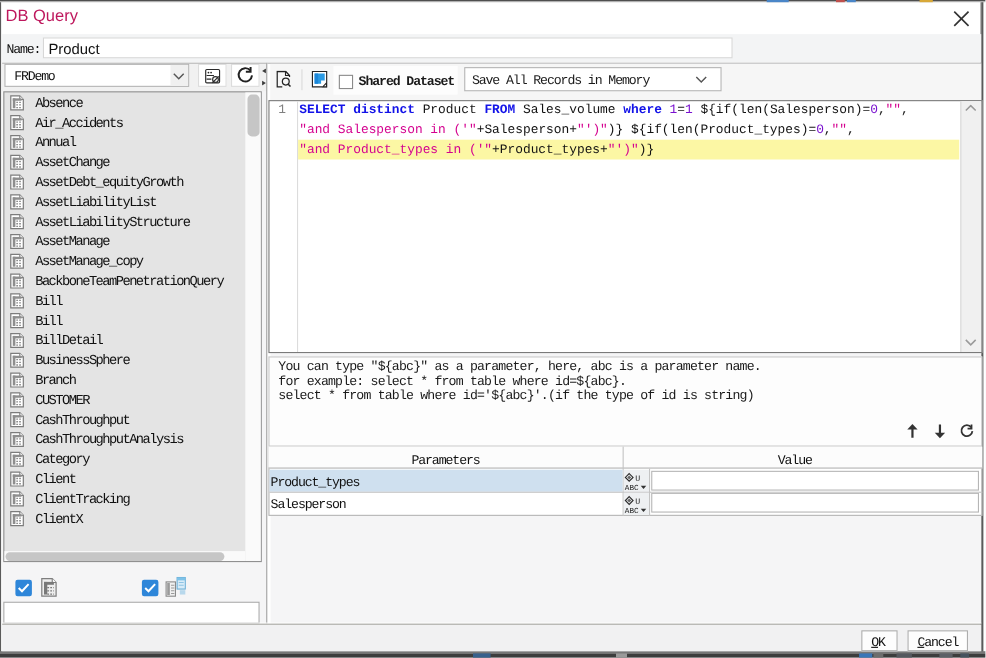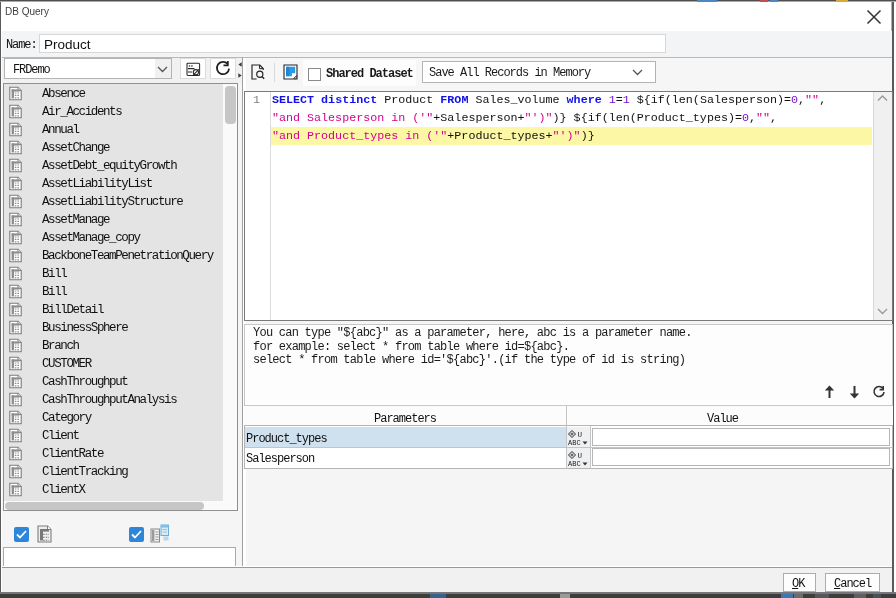--- a/index.html
+++ b/index.html
@@ -3,21 +3,21 @@
 *{margin:0;padding:0;box-sizing:border-box}
 html,body{width:896px;height:598px}
 body{position:relative;font-family:"Liberation Mono",monospace;background:#fff;overflow:hidden;font-size:12px;color:#111}
 .abs{position:absolute}
 .sans{font-family:"Liberation Sans",sans-serif}
 .kw{color:#1212e8;font-weight:bold}
 .num{color:#7a11cf}
 .str{color:#d4008f}
 .row{height:18px;display:flex;align-items:center}
 .row svg{margin-left:6px}
-.row span{margin-left:20px;white-space:nowrap;letter-spacing:-1.4px;font-size:12.5px;position:relative;top:1px}
+.row span{margin-left:10px;white-space:nowrap;letter-spacing:-1.4px;font-size:12.5px;position:relative;top:1px}
 </style></head><body>
 
 <div class="abs" style="left:0;top:0;width:896px;height:1px;background:#4f4f4f"></div>
 <div class="abs" style="left:0;top:1px;width:896px;height:1px;background:#a9a9a9"></div>
 
 <div class="abs" style="left:697;top:0"></div>
 <div class="abs" style="left:697px;top:0;width:20px;height:2px;background:#4a86c8"></div>
 <div class="abs" style="left:760px;top:0;width:8px;height:2px;background:#c0504d"></div>
 <div class="abs" style="left:770px;top:0;width:8px;height:2px;background:#4a86c8"></div>
 <div class="abs" style="left:836px;top:0;width:12px;height:2px;background:#d8a838"></div>
@@ -29,21 +29,21 @@
 
 <div class="abs" style="left:0;top:594px;width:896px;height:4px;background:#3d3d3d"></div>
 <div class="abs" style="left:430px;top:594px;width:16px;height:4px;background:#38608c"></div>
 <div class="abs" style="left:560px;top:594px;width:10px;height:4px;background:#9a9a9a"></div>
 <div class="abs" style="left:781px;top:594px;width:12px;height:4px;background:#3a76b8"></div>
 <div class="abs" style="left:794px;top:594px;width:9px;height:4px;background:#6d6d6d"></div>
 <div class="abs" style="left:815px;top:594px;width:14px;height:4px;background:#55585e"></div>
 <div class="abs" style="left:854px;top:594px;width:12px;height:4px;background:#5d6066"></div>
 <div class="abs" style="left:873px;top:594px;width:8px;height:4px;background:#46525e"></div>
 
-<div class="abs sans" style="left:5px;top:6px;font-size:10px;color:#404040">DB Query</div>
+<div class="abs sans" style="left:5px;top:6px;font-size:15px;color:#be185d">DB Query</div>
 <svg class="abs" style="left:866px;top:9px" width="16" height="16" viewBox="0 0 16 16">
     <path d="M1.5 1.5 L14.5 14.5 M14.5 1.5 L1.5 14.5" stroke="#333" stroke-width="1.5"></path>
   </svg>
 
 <div class="abs" style="left:2px;top:31px;width:890px;height:26px;background:#f3f4f5"></div>
 <div class="abs" style="left:6px;top:38px;letter-spacing:-1.1px">Name:</div>
 <div class="abs" style="left:39px;top:34px;width:627px;height:19px;background:#fff;border:1px solid #d7d7d7"></div>
 <div class="abs sans" style="left:44px;top:37px;font-size:13.5px">Product</div>
 
 <div class="abs" style="left:2px;top:57px;width:240px;height:510px;background:#f5f5f6"></div>
@@ -288,30 +288,20 @@
       <span>Client</span>
     </div>
     <div class="row">
       <svg width="13" height="15" viewBox="0 0 13 15">
         <path d="M.8 1.2 H9 L12.2 4.4 V13.8 H.8 Z" fill="#fff" stroke="#7c7c7c" stroke-width="1.1"></path>
         <path d="M9 1.2 L9 4.4 L12.2 4.4" fill="#fff" stroke="#7c7c7c" stroke-width="1"></path>
         <rect x="2.6" y="3.4" width="2.4" height="9" fill="#8e8e8e"></rect>
         <rect x="2.6" y="3.4" width="8" height="2.2" fill="#8e8e8e"></rect>
         <path d="M5.8 7 h1.6 M8.4 7 h1.6 M5.8 9.4 h1.6 M8.4 9.4 h1.6 M5.8 11.8 h1.6 M8.4 11.8 h1.6" stroke="#8e8e8e" stroke-width="1.2"></path>
       </svg>
-      <span>ClientRate</span>
-    </div>
-    <div class="row">
-      <svg width="13" height="15" viewBox="0 0 13 15">
-        <path d="M.8 1.2 H9 L12.2 4.4 V13.8 H.8 Z" fill="#fff" stroke="#7c7c7c" stroke-width="1.1"></path>
-        <path d="M9 1.2 L9 4.4 L12.2 4.4" fill="#fff" stroke="#7c7c7c" stroke-width="1"></path>
-        <rect x="2.6" y="3.4" width="2.4" height="9" fill="#8e8e8e"></rect>
-        <rect x="2.6" y="3.4" width="8" height="2.2" fill="#8e8e8e"></rect>
-        <path d="M5.8 7 h1.6 M8.4 7 h1.6 M5.8 9.4 h1.6 M8.4 9.4 h1.6 M5.8 11.8 h1.6 M8.4 11.8 h1.6" stroke="#8e8e8e" stroke-width="1.2"></path>
-      </svg>
       <span>ClientTracking</span>
     </div>
     <div class="row">
       <svg width="13" height="15" viewBox="0 0 13 15">
         <path d="M.8 1.2 H9 L12.2 4.4 V13.8 H.8 Z" fill="#fff" stroke="#7c7c7c" stroke-width="1.1"></path>
         <path d="M9 1.2 L9 4.4 L12.2 4.4" fill="#fff" stroke="#7c7c7c" stroke-width="1"></path>
         <rect x="2.6" y="3.4" width="2.4" height="9" fill="#8e8e8e"></rect>
         <rect x="2.6" y="3.4" width="8" height="2.2" fill="#8e8e8e"></rect>
         <path d="M5.8 7 h1.6 M8.4 7 h1.6 M5.8 9.4 h1.6 M8.4 9.4 h1.6 M5.8 11.8 h1.6 M8.4 11.8 h1.6" stroke="#8e8e8e" stroke-width="1.2"></path>
       </svg>

